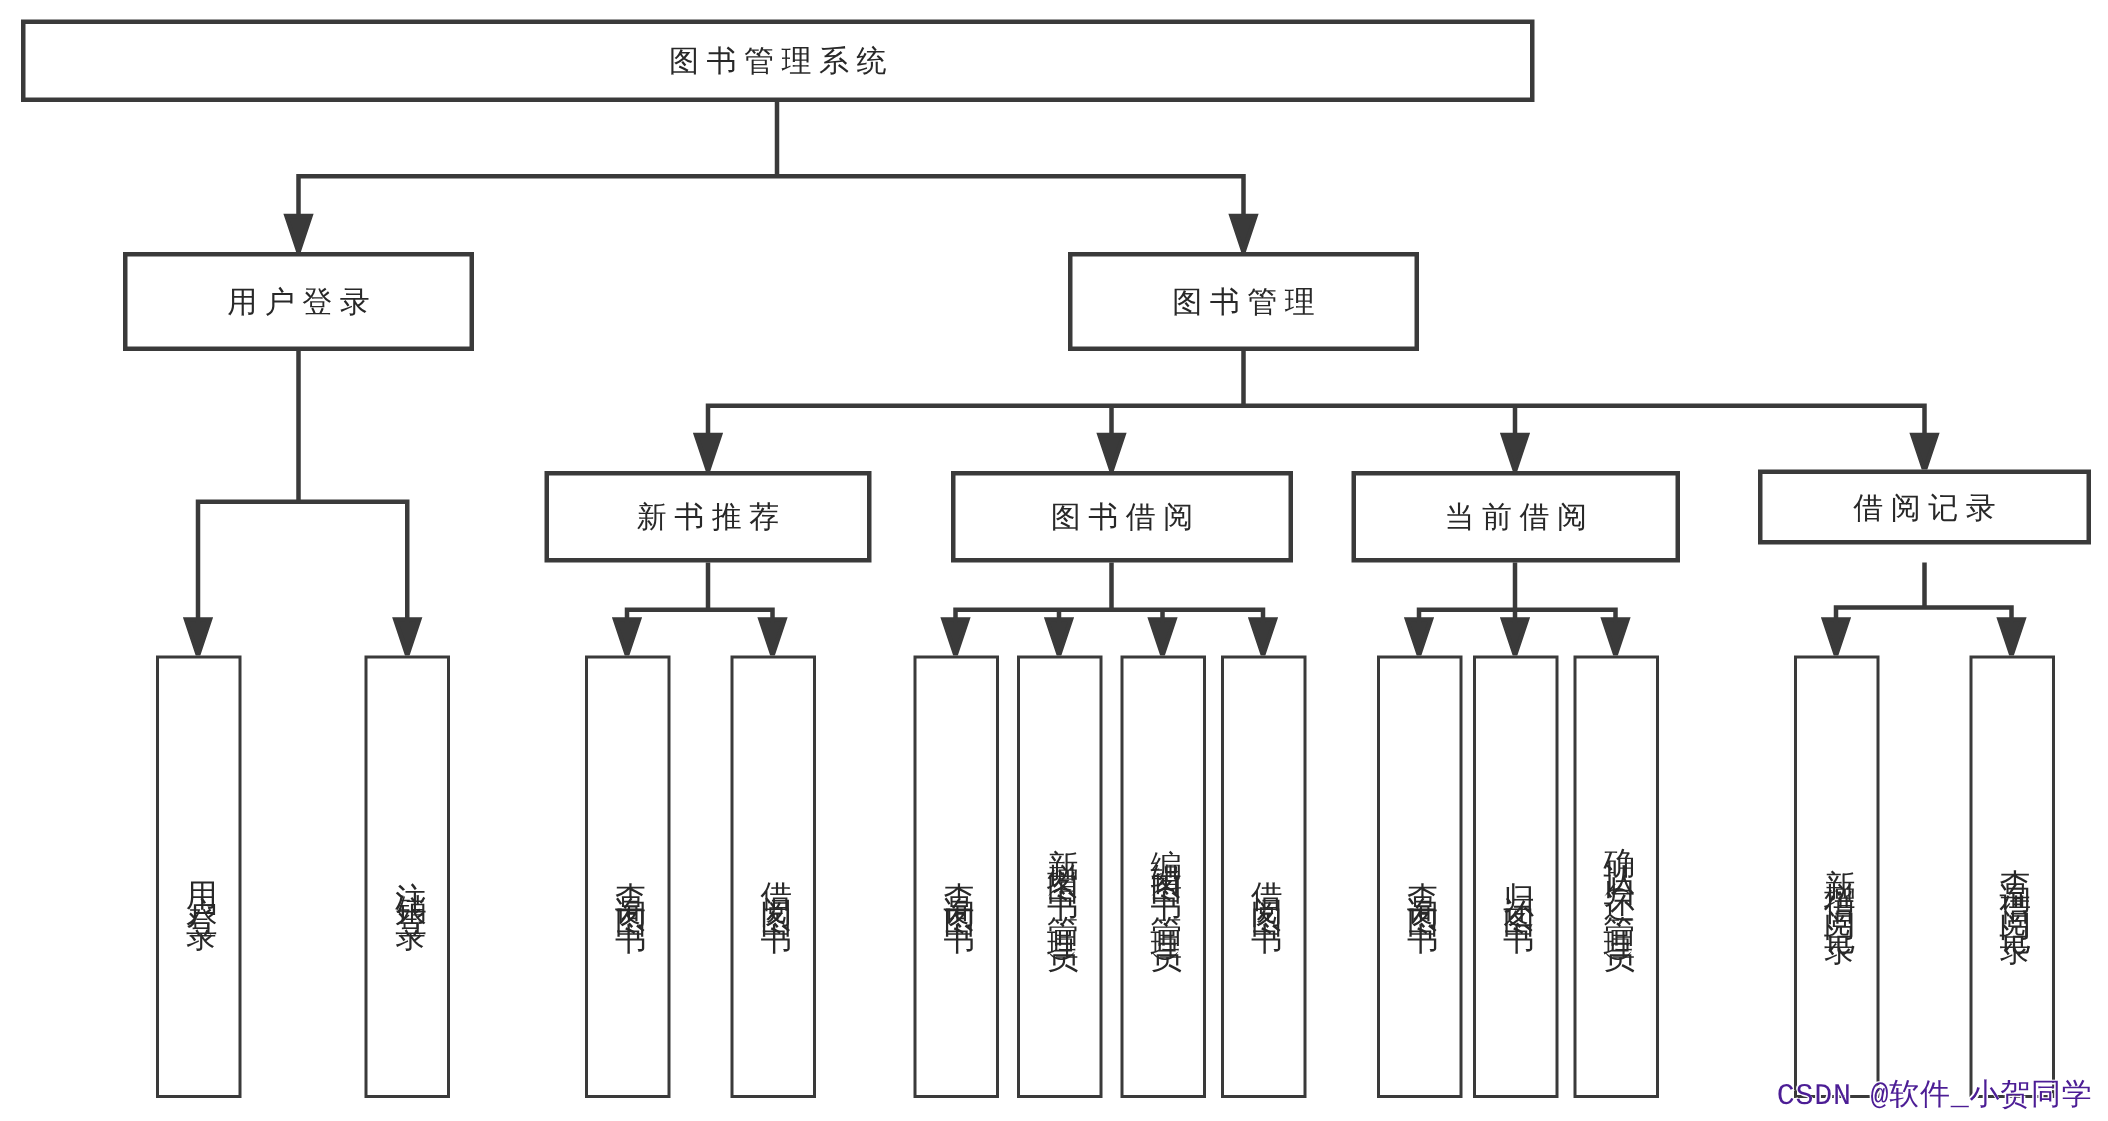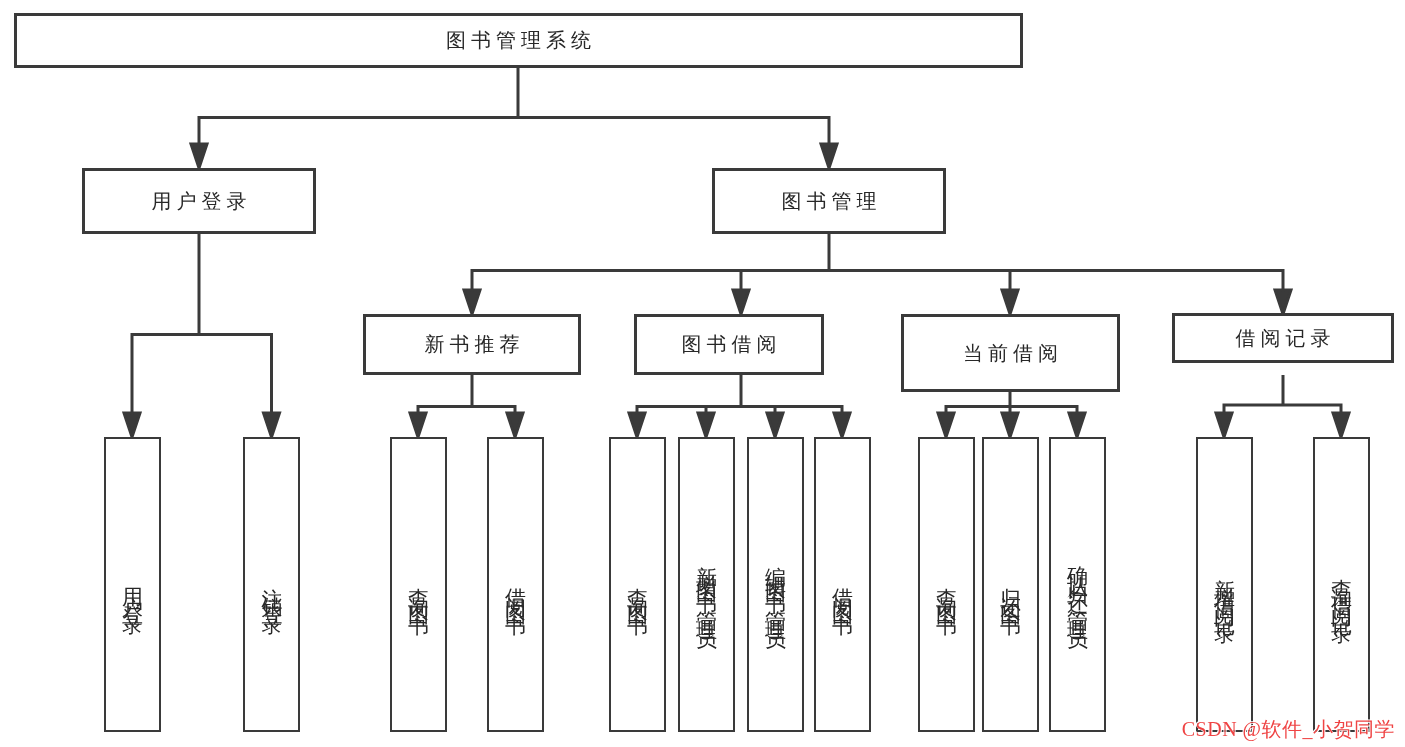--- a/index.html
+++ b/index.html
@@ -1,21 +1,21 @@
 <!DOCTYPE html>
 <html><head>
 <meta charset="utf-8">
 <style>
   html, body { margin: 0; padding: 0; background: #ffffff; }
   .stage {
     position: relative;
     width: 1405px;
     height: 747px;
     background: #ffffff;
-    font-family: Liberation Serif, serif;
+    font-family: Liberation Mono, monospace;
     overflow: hidden;
   }
   .connectors {
     position: absolute;
     left: 0; top: 0;
     width: 1405px; height: 747px;
     pointer-events: none;
   }
   .hnode {
     position: absolute;
@@ -50,21 +50,21 @@
     letter-spacing: 9px;
     padding-top: 9px;
     line-height: 1;
     z-index: 2;
   }
   .watermark {
     position: absolute;
     right: 10px;
     bottom: 4px;
     font-size: 20px;
-    color: #ef4444;
+    color: #4c1d95;
     letter-spacing: 0.5px;
     white-space: nowrap;
     text-shadow: 1px 1px 0 #ffffff, -1px -1px 0 #ffffff;
     z-index: 5;
     text-align: center;
   }
 </style>
 </head>
 <body>
 
@@ -79,22 +79,22 @@
     <path fill="#3a3a3a" stroke="#3a3a3a" stroke-width="3" d="M1010,374 V406.5 M946,406.5 H1077 M946,405 V415 M1010,405 V415 M1077,405 V415 M938,413 H954 L946,437 Z M1002,413 H1018 L1010,437 Z M1069,413 H1085 L1077,437 Z"></path>
     <path fill="#3a3a3a" stroke="#3a3a3a" stroke-width="3" d="M1283,375 V405 M1224,405 H1341 M1224,403.5 V415 M1341,403.5 V415 M1216,413 H1232 L1224,437 Z M1333,413 H1349 L1341,437 Z"></path>
   </svg>
 
   <div class="hnode" style="left:14px; top:13px; width:1009px; height:55px;">图书管理系统</div>
 
   <div class="hnode" style="left:82px; top:168px; width:234px; height:66px;">用户登录</div>
   <div class="hnode" style="left:363px; top:314px; width:218px; height:61px;">新书推荐</div>
 
   <div class="hnode" style="left:712px; top:168px; width:234px; height:66px;">图书管理</div>
-  <div class="hnode" style="left:634px; top:314px; width:190px; height:61px;">图书借阅</div>
-  <div class="hnode" style="left:901px; top:314px; width:219px; height:78px;">当前借阅</div>
+  <div class="hnode" style="left:634px; top:314px; width:228px; height:61px;">图书借阅</div>
+  <div class="hnode" style="left:901px; top:314px; width:219px; height:61px;">当前借阅</div>
   <div class="hnode" style="left:1172px; top:313px; width:222px; height:50px;">借阅记录</div>
 
   <div class="vnode" style="left:103.5px;">用户登录</div>
   <div class="vnode" style="left:243px;">注销登录</div>
 
   <div class="vnode" style="left:389.5px;">查询图书</div>
   <div class="vnode" style="left:486.5px;">借阅图书</div>
 
   <div class="vnode" style="left:608.5px;">查询图书</div>
   <div class="vnode" style="left:677.5px;">新增图书（管理员）</div>

